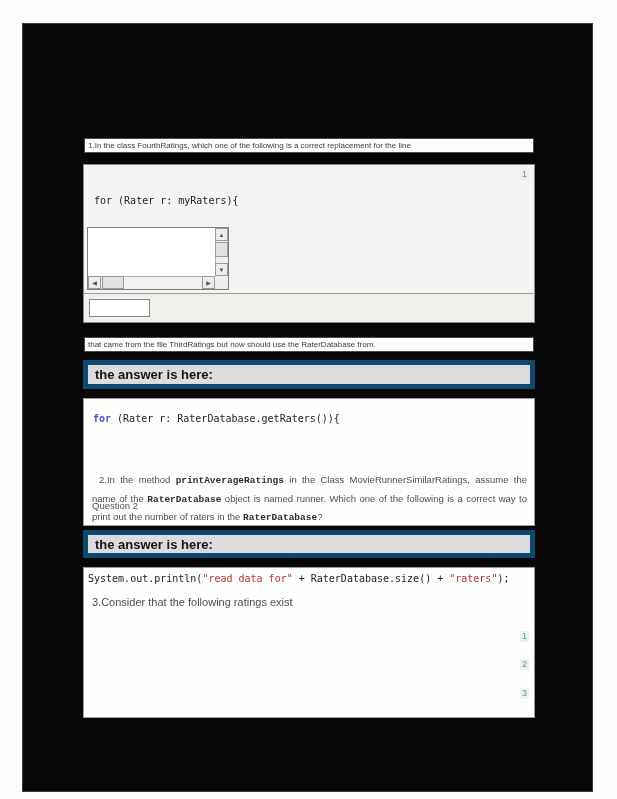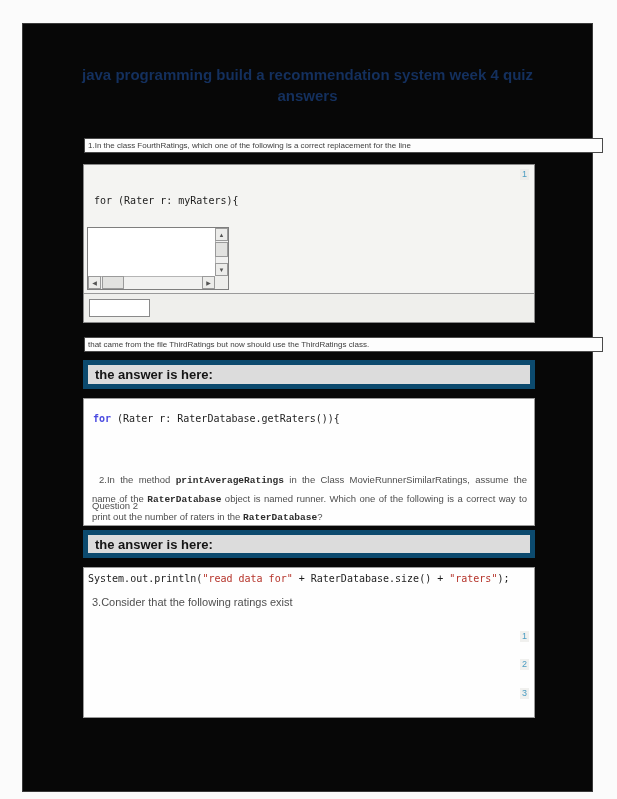--- a/index.html
+++ b/index.html
@@ -5,21 +5,21 @@
   * { margin:0; padding:0; box-sizing:border-box; }
   body { font-family:"Liberation Sans", sans-serif; background:#ffffff; }
   .canvas { position:relative; width:617px; height:799px; background:#fbfbfb; overflow:hidden; }
   .page { position:absolute; left:22px; top:23px; width:571px; height:769px; background:#070707; border:1px solid #3a3a3a; }
 
   
   .title { position:absolute; left:0; top:40px; width:100%; text-align:center;
            color:#14305e; font-weight:bold; font-size:15px; line-height:21px; }
 
   
-  .strip { position:absolute; left:61px; width:519px; height:15px; background:#fdfdfd;
+  .strip { position:absolute; left:61px; width:450px; height:15px; background:#fdfdfd;
            border:1px solid #4a4a4a; color:#3d3d3d; font-size:8px; line-height:13px;
            padding-left:3px; white-space:nowrap; overflow:hidden; }
   .strip1 { top:114px; }
   .strip2 { top:313px; }
 
   
   .block1 { position:absolute; left:60px; top:140px; width:452px; height:159px;
             background:#f4f4f2; border:1px solid #8a8a8a; }
   .ln-badge { position:absolute; font-size:9px; color:#4a9cc2; background:#ececea;
               padding:0 2px; line-height:11px; }
@@ -74,24 +74,20 @@
   .q3text { position:absolute; left:8px; top:28px; font-size:11px; color:#4f4f4f; }
   .block3 .ln-badge { right:5px; background:#f0f0ee; }
   .ln-1 { top:63px; } .ln-2 { top:91px; } .ln-3 { top:120px; }
 </style>
 </head>
 <body>
 
 <div class="canvas">
   <div class="page">
 
-    <div class="title">
-      <div>java programming build a recommendation system week 4 quiz</div>
-      <div>answers</div>
-    </div>
 
     <div class="strip strip1">1.In the class FourthRatings, which one of the following is a correct replacement for the line</div>
 
     <div class="block1">
       <span class="ln-badge">1</span>
       <div class="code code1">for (Rater r: myRaters){</div>
 
       <div class="scrollbox">
         <div class="vsb">
           <div class="sb-btn up">
@@ -112,21 +108,21 @@
             </div>
         </div>
         <div class="sb-corner"></div>
       </div>
 
       <div class="block1-bottom">
         <input class="mini-input" type="text" value="" style="">
       </div>
     </div>
 
-    <div class="strip strip2">that came from the file ThirdRatings but now should use the ThirdRatings class.</div>
+    <div class="strip strip2">that came from the file ThirdRatings but now should use the RaterDatabase from.</div>
 
     <div class="answer-box ans1">
       <span>the answer is here:</span>
     </div>
 
     <div class="block2">
       <div class="code code2"><span class="kw">for</span><span> (Rater r: RaterDatabase.getRaters()){</span></div>
       <div class="qhead">Question 2</div>
       <div class="qpara"><span>2.In the method </span><b>printAverageRatings</b><span> in the Class MovieRunnerSimilarRatings, assume the name of the </span><b>RaterDatabase</b><span> object is named runner. Which one of the following is a correct way to print out the number of raters in the </span><b>RaterDatabase</b><span>?</span></div>
     </div>

